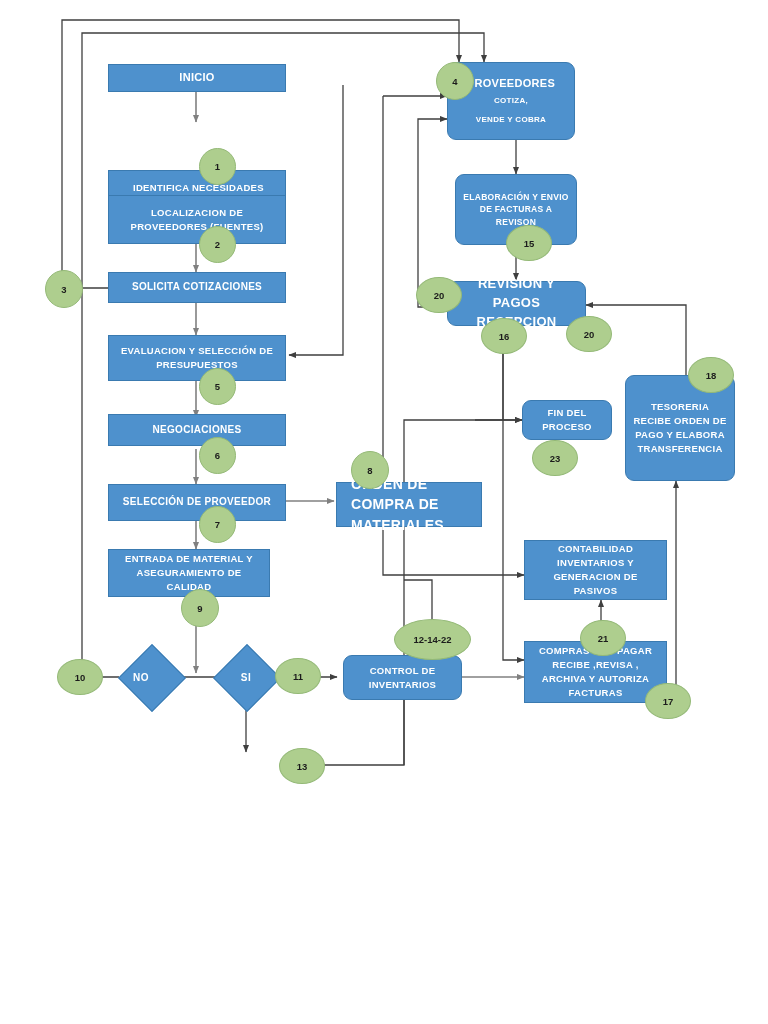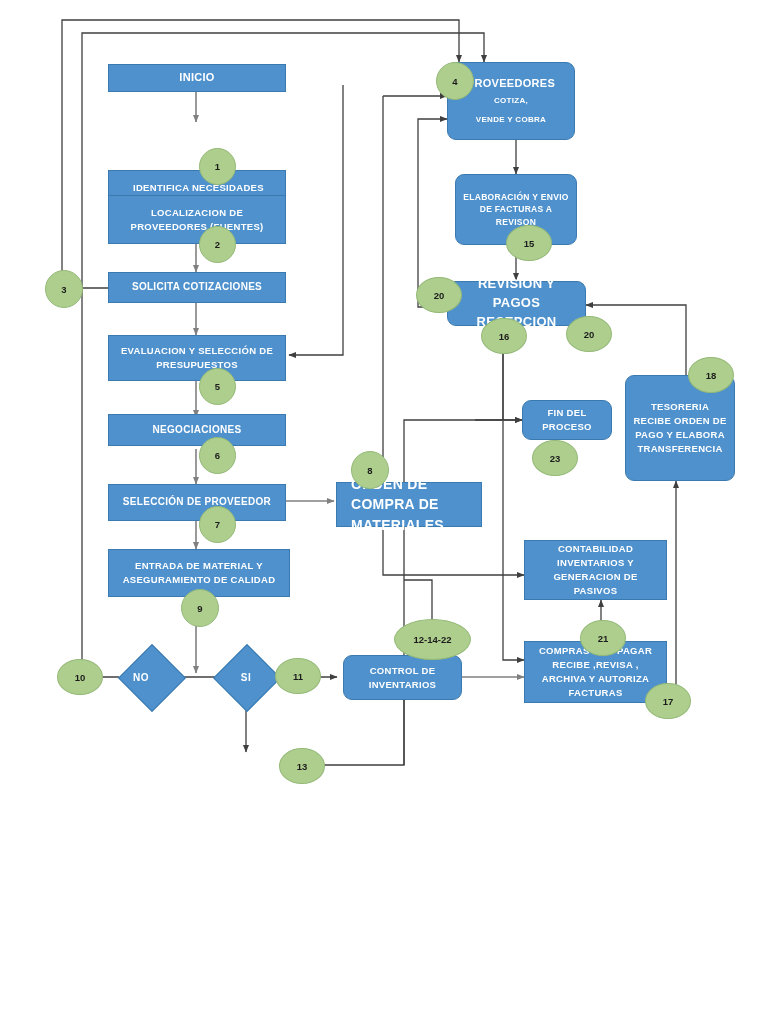--- a/index.html
+++ b/index.html
@@ -124,21 +124,21 @@
   </div>
 
   <div class="node" style="left:108px;top:414px;width:178px;height:32px;font-size:10px;">
     <span>NEGOCIACIONES</span>
   </div>
 
   <div class="node" style="left:108px;top:484px;width:178px;height:37px;font-size:10px;">
     <span>SELECCIÓN DE PROVEEDOR</span>
   </div>
 
-  <div class="node" style="left:108px;top:549px;width:182px;height:48px;font-size:9.5px;">
+  <div class="node" style="left:108px;top:549px;width:162px;height:48px;font-size:9.5px;">
     <span>ENTRADA DE MATERIAL Y ASEGURAMIENTO DE CALIDAD</span>
   </div>
 
 
   <div class="node rounded" style="left:343px;top:655px;width:119px;height:45px;font-size:9.5px;">
     <span>CONTROL DE INVENTARIOS</span>
   </div>
 
   <div class="node lalign" style="left:336px;top:482px;width:146px;height:45px;font-size:14px;padding-left:14px;">
     <span>ORDEN DE COMPRA DE MATERIALES</span>

